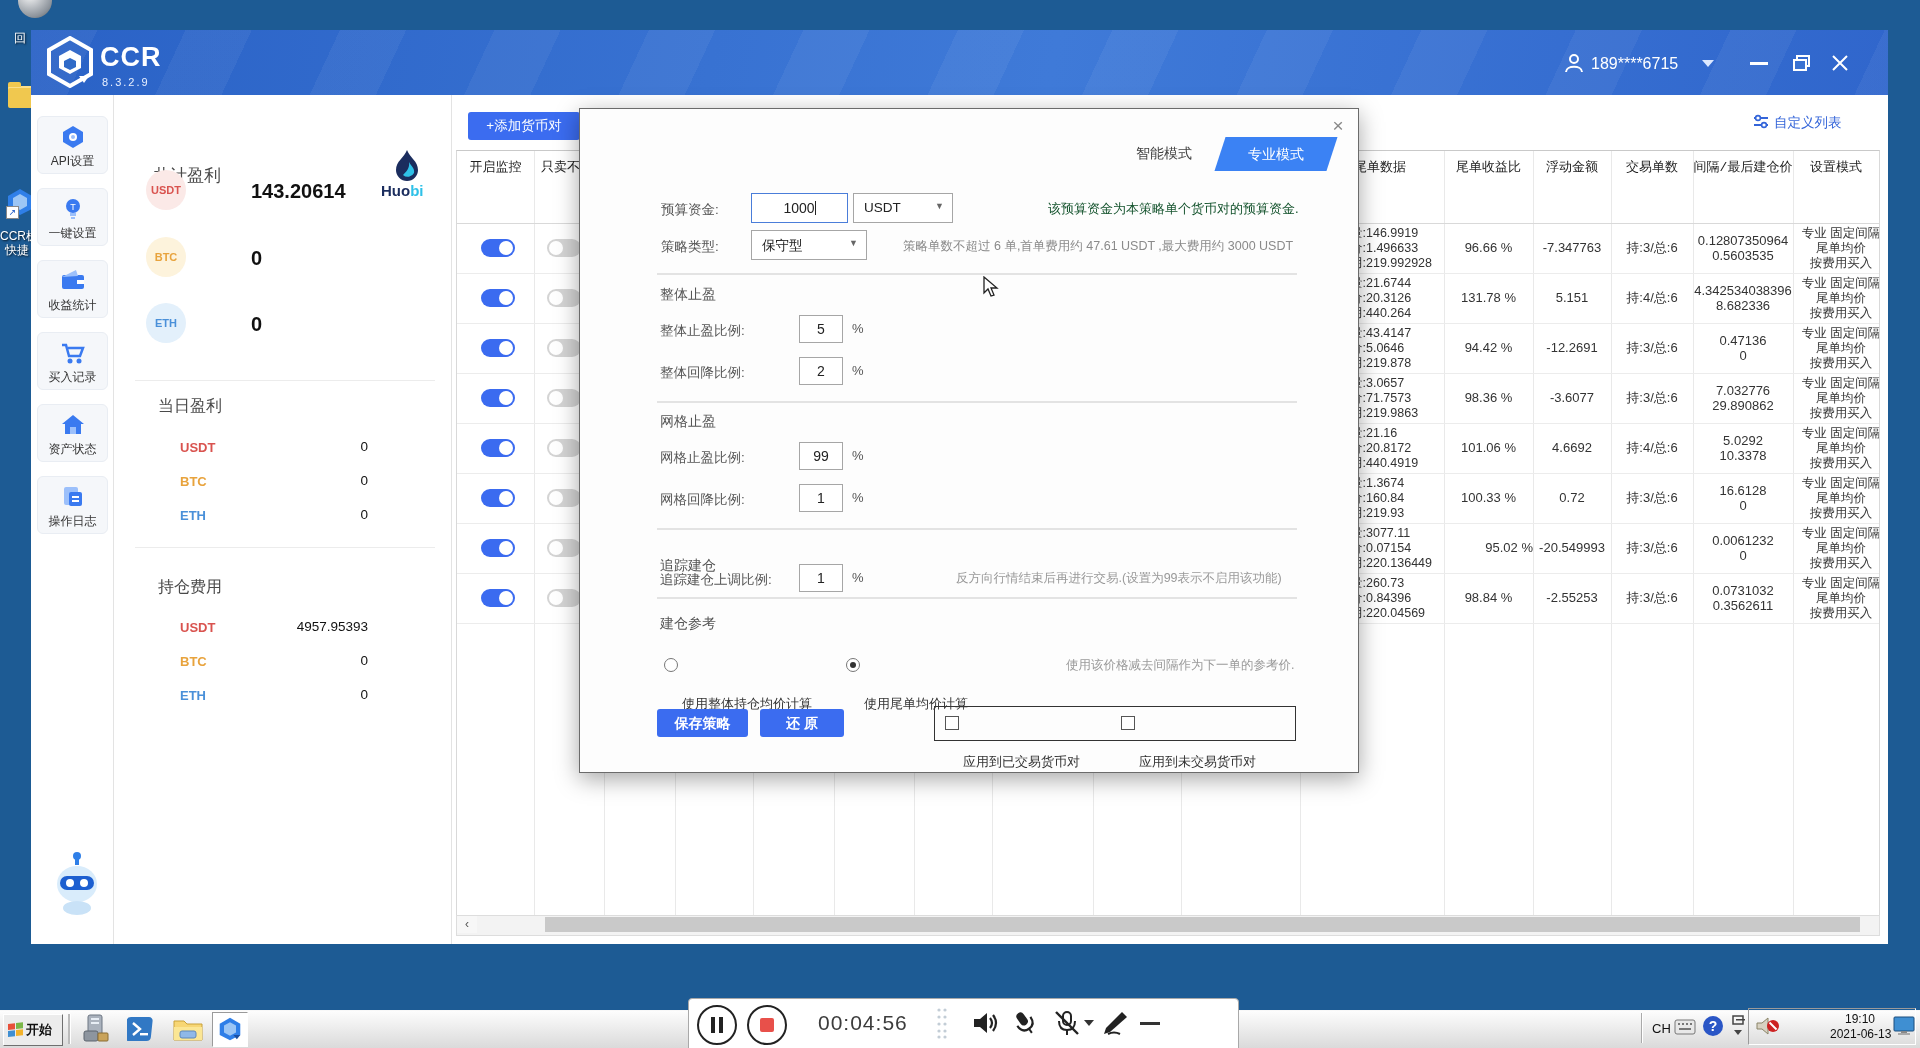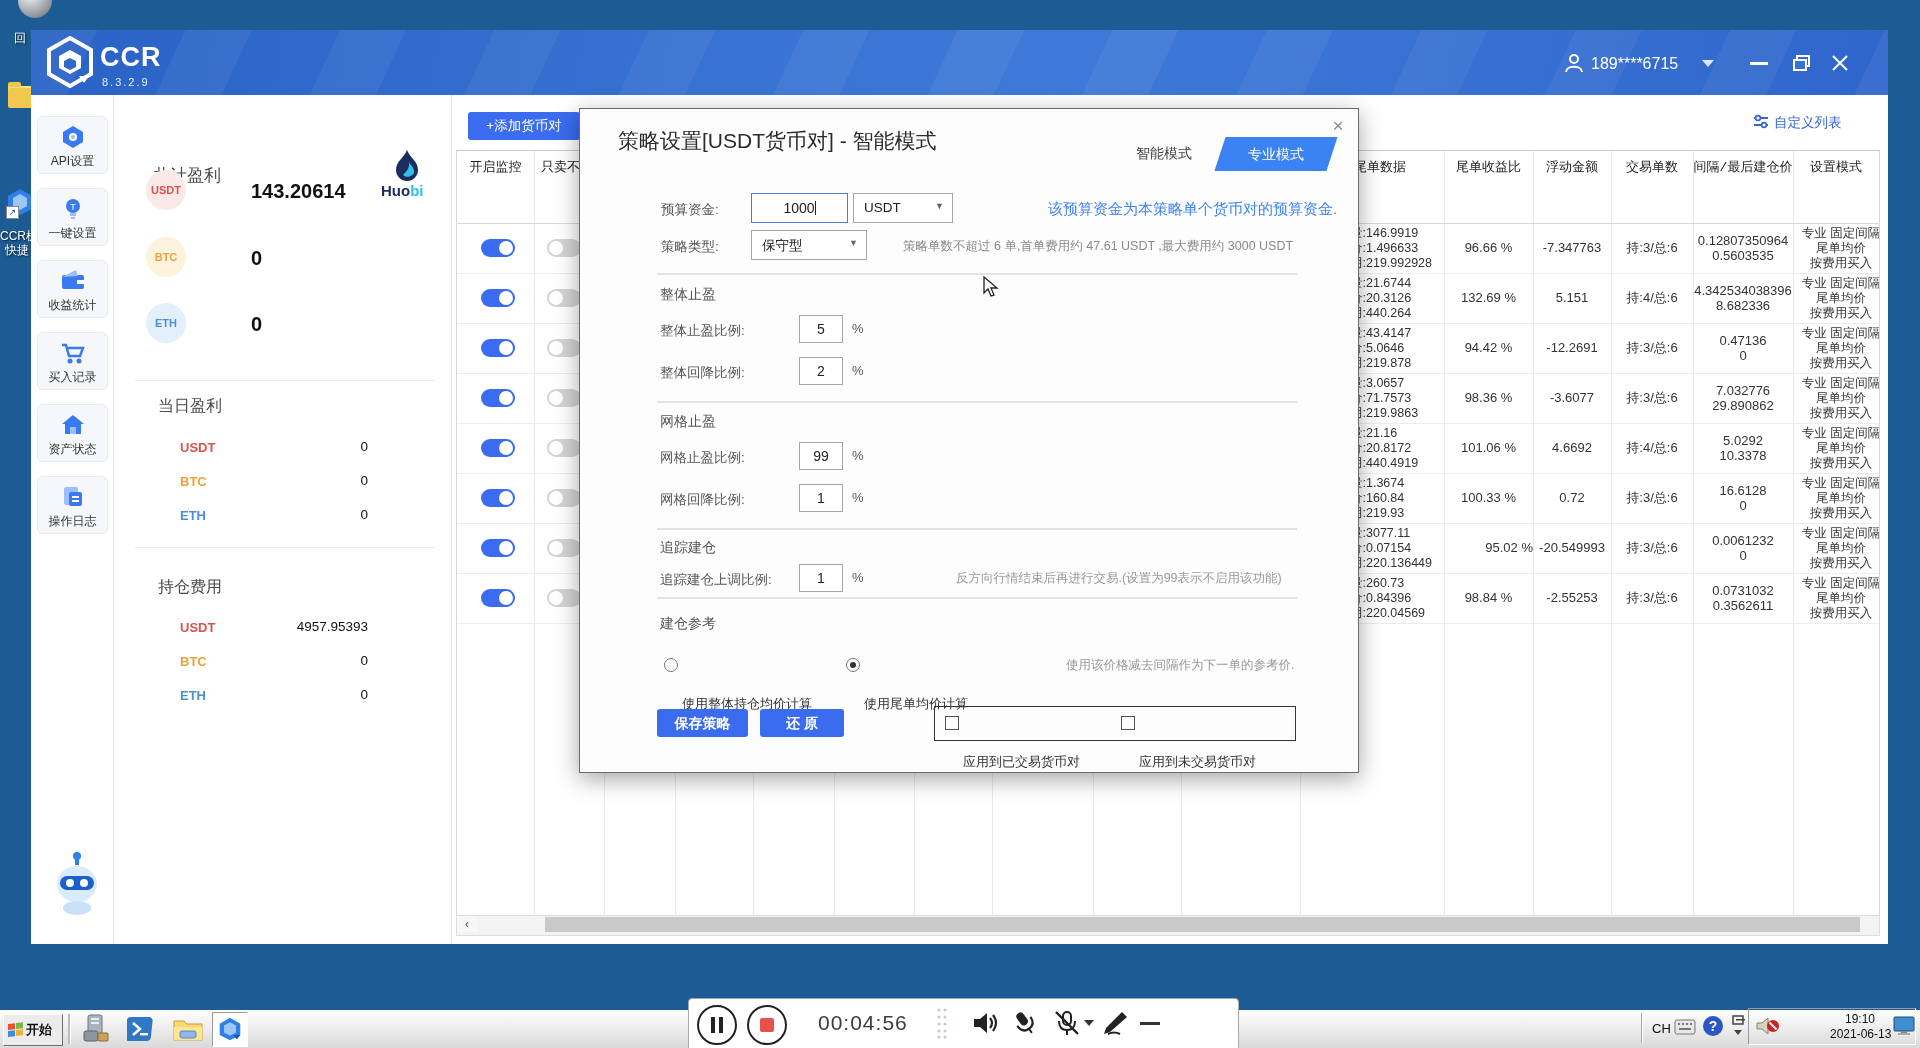--- a/index.html
+++ b/index.html
@@ -53,21 +53,21 @@
   .m-tab{left:556px;top:36px;font-size:14px;color:#444;}
   .m-tabact{left:640px;top:28px;width:112px;height:34px;background:#3b82f4;transform:skewX(-18deg);}
   .m-tabact span{display:block;transform:skewX(18deg);color:#fff;font-size:14px;text-align:center;line-height:34px;}
   .flabel{font-size:13.5px;color:#555;}
   .seclbl{font-size:14px;color:#555;}
   .inp{position:absolute;border:1px solid #a6a6a6;background:#fff;font-size:14px;color:#222;text-align:center;}
   .sel{position:absolute;border:1px solid #a6a6a6;background:#fff;font-size:13.5px;color:#222;}
   .sel .sv{position:absolute;left:10px;top:6px;}
   .sel .sc{position:absolute;right:8px;top:7px;font-size:9px;color:#666;}
   .hint{font-size:12.5px;color:#999;line-height:17px;}
-  .bluehint{font-size:15px;color:#3b82f6;}
+  .bluehint{font-size:13px;color:#14532d;}
   .mdiv{position:absolute;left:77px;width:640px;height:2px;background:#e3e3e3;}
   .mbtn{position:absolute;background:#3b6cf0;color:#fff;font-size:14px;font-weight:bold;text-align:center;border-radius:3px;}
   .pct{font-size:13px;color:#555;}
   .rad{position:absolute;width:12px;height:12px;border:1px solid #777;border-radius:50%;background:#fff;}
   .rad.on:after{content:"";position:absolute;left:3px;top:3px;width:6px;height:6px;border-radius:50%;background:#333;}
   .cb{position:absolute;width:12px;height:12px;border:1px solid #555;background:#fff;}
   .cblbl{font-size:13px;color:#333;margin-top:38px;}
   
   .taskbar{left:0;top:1010px;width:1920px;height:38px;background:linear-gradient(#fdfdfd,#d9d9d9);
     border-top:1px solid #f8f8f8;z-index:70;}
@@ -317,21 +317,21 @@
           <i></i>
         </div>
       <div class="tgl off" style="left:90px;top:16px;">
           <i></i>
         </div>
       <div class="cell sm" style="left:893px;top:3px;width:106px;">
           <div>量:21.6744</div>
           <div>价:20.3126</div>
           <div>用:440.264</div>
         </div>
-      <div class="cell" style="left:987px;top:17px;width:89px;">132.69 %</div>
+      <div class="cell" style="left:987px;top:17px;width:89px;">131.78 %</div>
       <div class="cell" style="left:1076px;top:17px;width:78px;">5.151</div>
       <div class="cell" style="left:1154px;top:17px;width:82px;">持:4/总:6</div>
       <div class="cell" style="left:1236px;top:10px;width:100px;">
           <div>4.342534038396</div>
           <div>8.682336</div>
         </div>
       <div class="cell" style="left:1338px;top:3px;width:92px;font-size:12.5px;">
           <div style="white-space:nowrap;">专业 固定间隔</div>
           <div>尾单均价</div>
           <div>按费用买入</div>
@@ -487,21 +487,20 @@
           <div>按费用买入</div>
         </div>
     </div>
   </div>
 
   <div class="a sbar-track win-z"></div>
   <div class="a sbar-btn win-z">‹</div>
   <div class="a sbar-thumb win-z"></div>
 
   <div class="a modal">
-    <div class="a m-title">策略设置[USDT货币对] - 智能模式</div>
     <div class="a m-close">×</div>
     <div class="a m-tab">智能模式</div>
     <div class="a m-tabact">
         <span>专业模式</span>
       </div>
 
     <div class="a flabel" style="left:81px;top:92px;">预算资金:</div>
     <div class="inp" style="left:171px;top:84px;width:95px;height:28px;border:1.5px solid #4a7dd9;line-height:28px;">
       <span>1000</span><span style="display:inline-block;width:1px;height:14px;background:#222;vertical-align:-2px;"></span>
     </div>
@@ -533,21 +532,21 @@
     <div class="a seclbl" style="left:80px;top:304px;">网格止盈</div>
     <div class="a flabel" style="left:80px;top:340px;">网格止盈比例:</div>
     <div class="inp" style="left:219px;top:333px;width:42px;height:26px;line-height:26px;">99</div>
     <div class="a pct" style="left:272px;top:339px;">%</div>
     <div class="a flabel" style="left:80px;top:382px;">网格回降比例:</div>
     <div class="inp" style="left:219px;top:375px;width:42px;height:26px;line-height:26px;">1</div>
     <div class="a pct" style="left:272px;top:381px;">%</div>
 
     <div class="mdiv" style="top:419px;"></div>
 
-    <div class="a seclbl" style="left:80px;top:430px;">追踪建仓</div>
+    <div class="a seclbl" style="left:80px;top:448px;">追踪建仓</div>
     <div class="a flabel" style="left:80px;top:462px;">追踪建仓上调比例:</div>
     <div class="inp" style="left:219px;top:455px;width:42px;height:26px;line-height:26px;">1</div>
     <div class="a pct" style="left:272px;top:461px;">%</div>
     <div class="a hint" style="left:376px;top:461px;">反方向行情结束后再进行交易.(设置为99表示不启用该功能)</div>
 
     <div class="mdiv" style="top:488px;"></div>
 
     <div class="a seclbl" style="left:80px;top:506px;">建仓参考</div>
     <div class="rad" style="left:84px;top:549px;"></div>
     <div class="a cblbl" style="left:102px;top:548px;">使用整体持仓均价计算</div>

